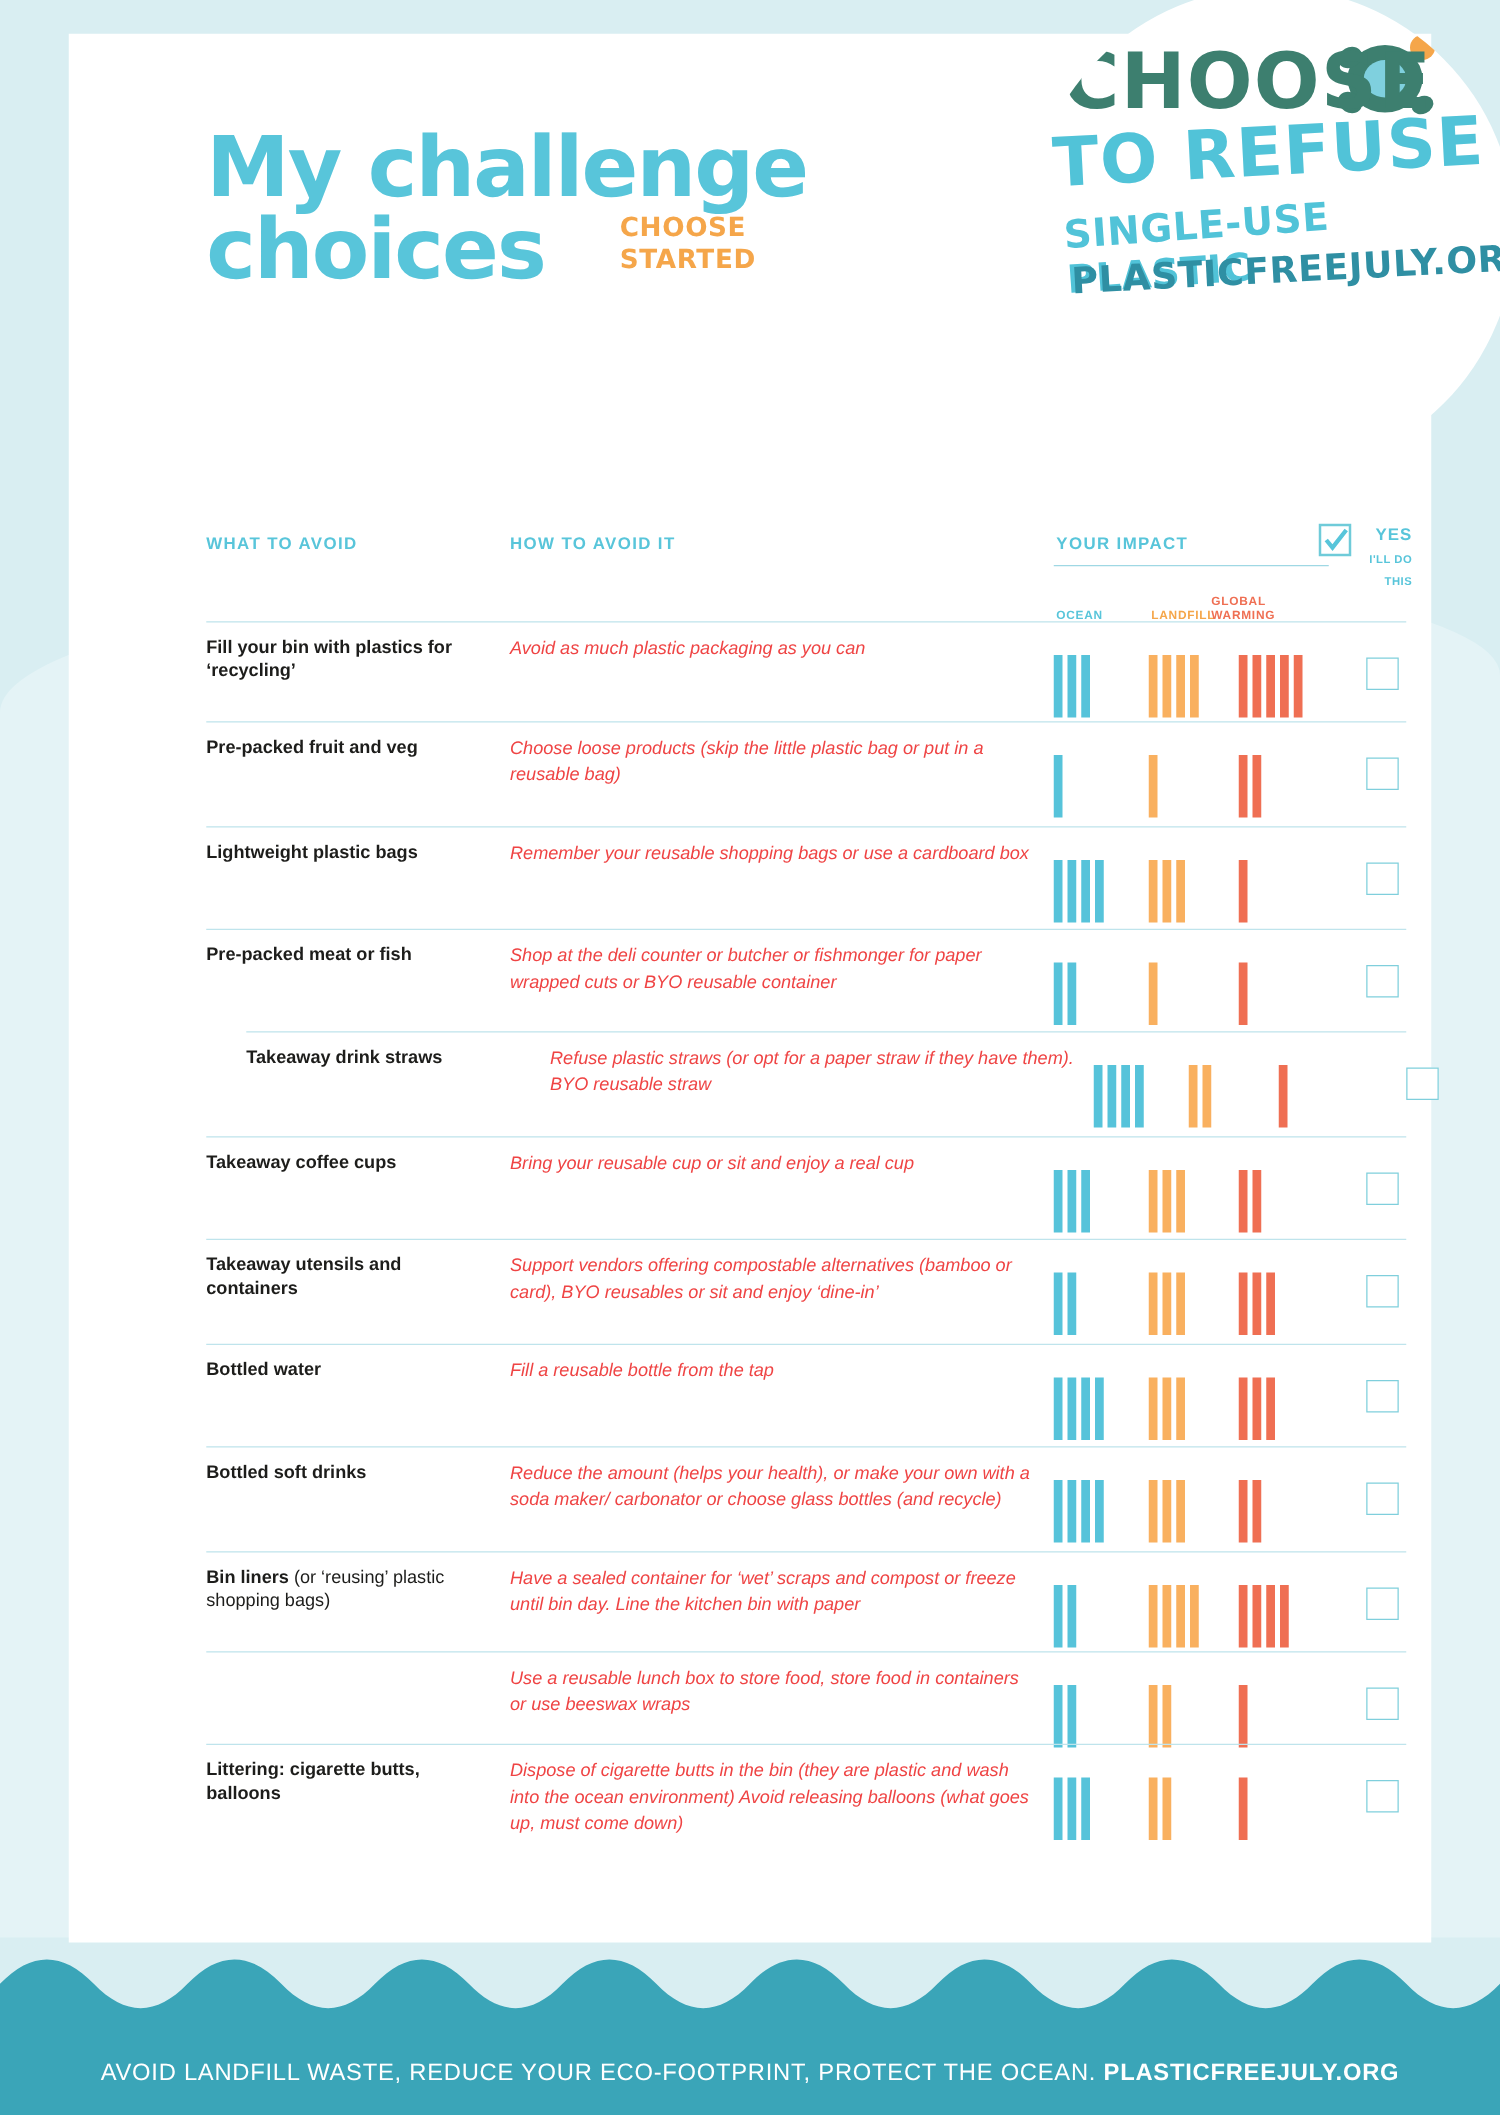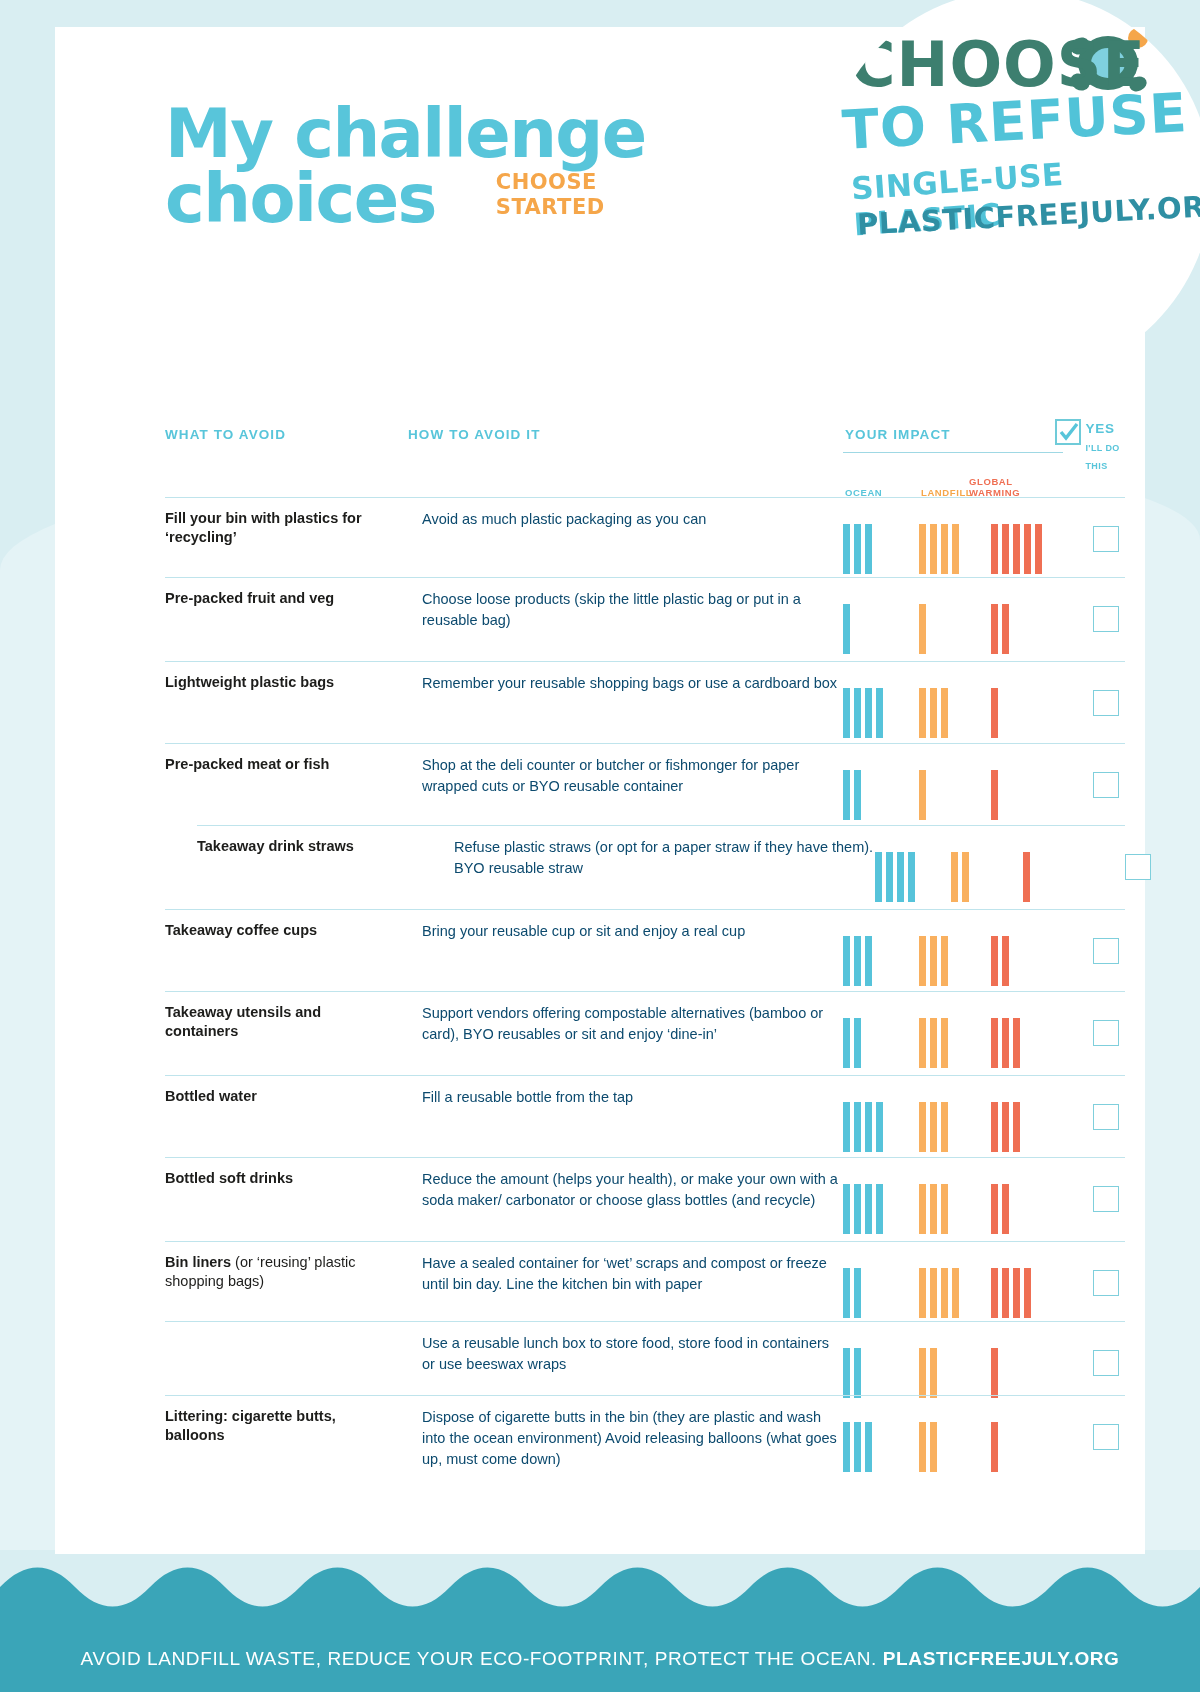--- a/index.html
+++ b/index.html
@@ -99,33 +99,33 @@
   }
   .sub-ocean { color:#58c5da; width:76px; }
   .sub-landfill { color:#f5a64a; width:48px;margin-top:26px; }
   .sub-warming { color:#ef6f53; width:60px; line-height:1.15; }
   .hdr-yes { position:absolute; left:890px; top:-8px; width:110px; }
   .yes-check {
     display:inline-block; width:26px; height:26px; border:2px solid #6fcbd9;
     position:relative; vertical-align:top;
   }
   .yes-check svg { position:absolute; left:2px; top:1px; }
-  .yes-text { display:inline-block; vertical-align:top; }
+  .yes-text { display:inline-block; margin-left:10px; vertical-align:top;text-align:right; }
   .yes-big { color:#58c5da; font-size:13.5px; font-weight:bold; letter-spacing:0.8px; }
   .yes-small { color:#58c5da; font-size:9px; font-weight:bold; letter-spacing:0.4px; line-height:1.15; }
 
   .row { position:relative; border-top:1px solid #bfe4ec; padding:11px 0 6px 0; min-height:80px; }
   .cell-avoid {
     position:absolute; left:0; top:11px; width:225px;
     font-size:14.5px; font-weight:bold; color:#1d1d1b; line-height:1.34;
   }
   .cell-avoid .light { font-weight:normal; }
   .cell-how {
-    position:absolute; left:257px; top:11px; width:420px;
-    font-size:14.5px; color:#0c4a6e; line-height:1.45;
+    position:absolute; left:243px; top:11px; width:420px;
+    font-size:14.5px; color:#ef4444; line-height:1.45;font-style:italic;
   }
   .bars { position:absolute; left:678px; top:26px; width:230px; height:56px; }
   .bargroup { position:absolute; top:0; height:50px; }
   .bargroup span { display:inline-block; width:7px; height:50px; margin-right:4px; vertical-align:top; }
   .g-ocean { left:0; }
   .g-landfill { left:76px; }
   .g-warming { left:148px; }
   .b-ocean { background:#56c3da; }
   .b-landfill { background:#f9b05f; }
   .b-warming { background:#ef6f53; }

